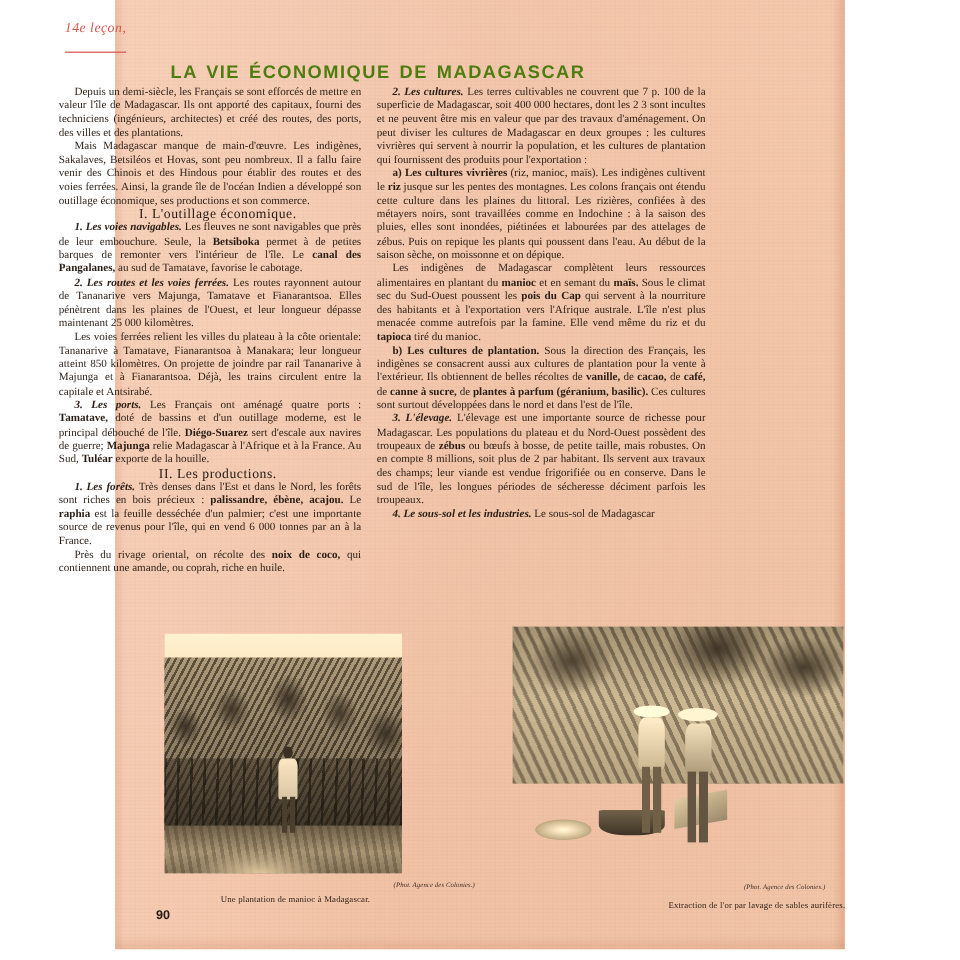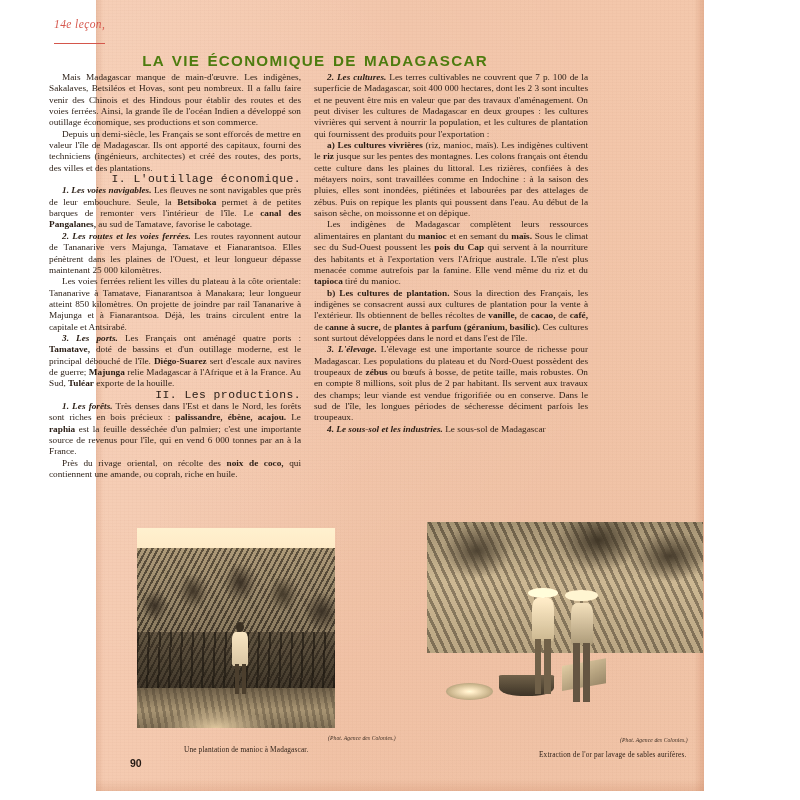--- a/index.html
+++ b/index.html
@@ -104,28 +104,28 @@
   #col-right { left: 314px; width: 274px; height: 448px; }
 
   .col p {
     margin: 0;
     text-indent: 13px;
     hyphens: auto;
     -webkit-hyphens: auto;
   }
 
   .section-head {
-    font-family: Liberation Mono, monospace;
+    font-family: Liberation Serif, serif;
     font-size: 11.4px;
     font-weight: 400;
     letter-spacing: .45px;
     color: #241a14;
     margin: 6px 0 1px 0;
     text-indent: 0;
-    text-align: right;
+    text-align: center;
   }
   b, .b { font-weight: 700; }
   .bi { font-weight: 700; font-style: italic; }
 
   
   .photo {
     position: absolute;
     overflow: hidden;
     filter: sepia(0.35) contrast(1.05);
   }
@@ -258,21 +258,21 @@
 
   .caption {
     position: absolute;
     font-family: "Liberation Serif", serif;
     font-size: 7.3px;
     color: #2a1d14;
     letter-spacing: .15px;
     white-space: nowrap;
   }
   #caption-left  { left: 184px; top: 745px; }
-  #caption-right { left: 491px; top: 750px; padding-left: 48px; }
+  #caption-right { left: 509px; top: 750px; padding-left: 48px; }
 
   
   #folio {
     position: absolute;
     left: 130px;
     top: 757px;
     font-family: Liberation Sans, sans-serif;
     font-size: 10.5px;
     font-weight: 700;
     color: #241a14;
@@ -287,25 +287,25 @@
   <div class="edge-shade-bottom"></div>
 </div>
 
 <div id="lesson-tag">14e leçon,</div>
 
 <h1 id="doc-title">LA VIE ÉCONOMIQUE DE MADAGASCAR</h1>
 
 <div class="col" id="col-left">
 
   <p>
+    <span>Depuis un demi-siècle, les Français se sont efforcés de mettre en valeur l'île de Madagascar. Ils ont apporté des capitaux, fourni des techniciens (ingénieurs, architectes) et créé des routes, des ports, des villes et des plantations.</span>
+  </p>
+
+  <p>
     <span>Mais Madagascar manque de main-d'œuvre. Les indigènes, Sakalaves, Betsiléos et Hovas, sont peu nombreux. Il a fallu faire venir des Chinois et des Hindous pour établir des routes et des voies ferrées. Ainsi, la grande île de l'océan Indien a développé son outillage économique, ses productions et son commerce.</span>
-  </p>
-
-  <p>
-    <span>Depuis un demi-siècle, les Français se sont efforcés de mettre en valeur l'île de Madagascar. Ils ont apporté des capitaux, fourni des techniciens (ingénieurs, architectes) et créé des routes, des ports, des villes et des plantations.</span>
   </p>
 
   <p class="section-head">I. L'outillage économique.</p>
 
   <p>
     <span class="bi">1. Les voies navigables.</span><span> Les fleuves ne sont navigables que près de leur embouchure. Seule, la </span><span class="b">Betsiboka</span><span> permet à de petites barques de remonter vers l'intérieur de l'île. Le </span><span class="b">canal des Pangalanes,</span><span> au sud de Tamatave, favorise le cabotage.</span>
   </p>
 
   <p>
     <span class="bi">2. Les routes et les voies ferrées.</span><span> Les routes rayonnent autour de Tananarive vers Majunga, Tamatave et Fianarantsoa. Elles pénètrent dans les plaines de l'Ouest, et leur longueur dépasse maintenant 25 000 kilomètres.</span>

